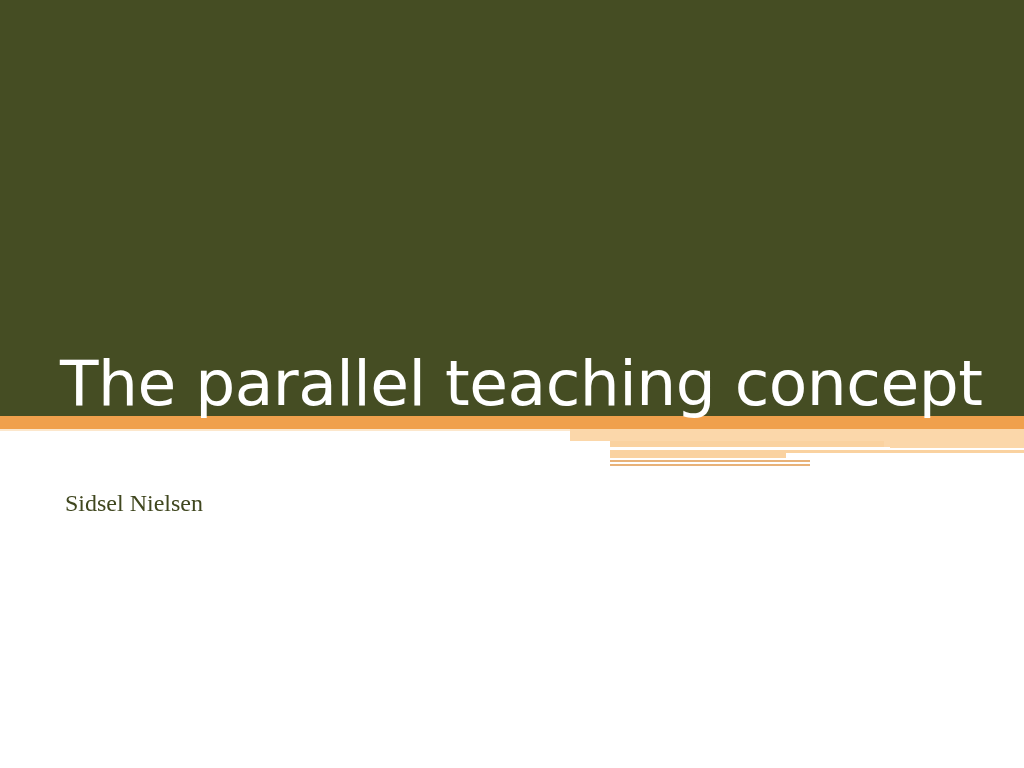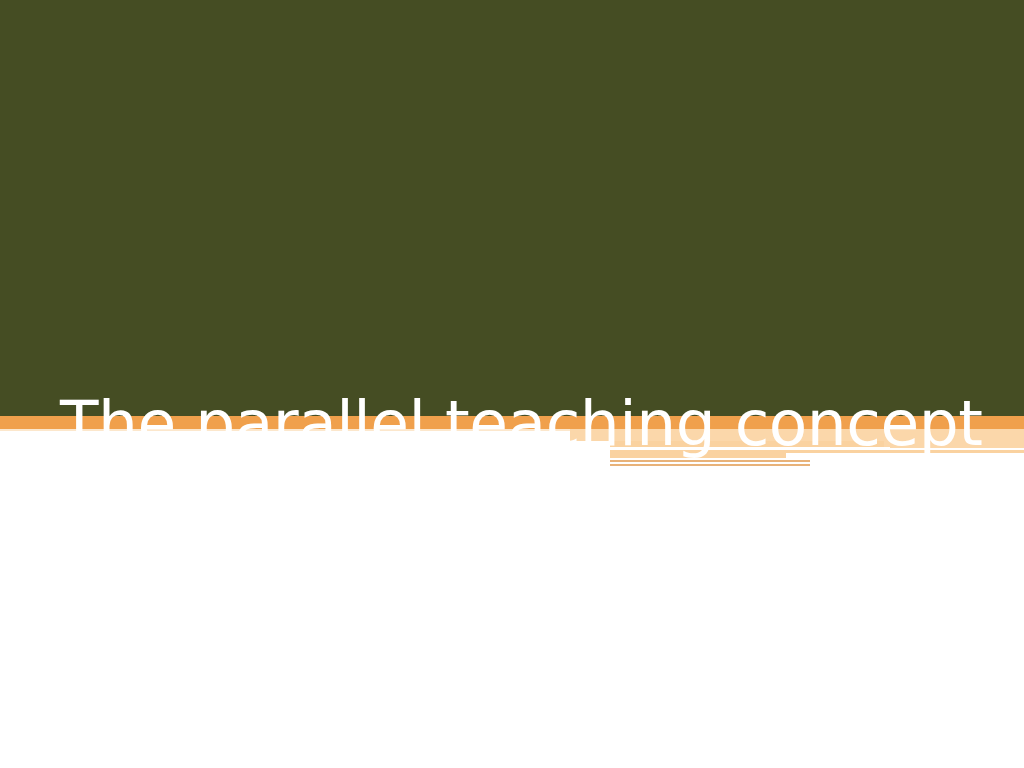--- a/index.html
+++ b/index.html
@@ -81,21 +81,20 @@
     left: 60px;
     top: 348px;
     width: 920px;
     color: #FFFFFF;
     font-family: "DejaVu Sans", "Liberation Sans", sans-serif;
     font-size: 63px;
     line-height: 72px;
     font-weight: 400;
     letter-spacing: -0.5px;
     white-space: nowrap;
-    margin-top: 40px;
   }
   .subtitle {
     position: absolute;
     left: 64px;
     top: 441px;
     color: #40471F;
     font-family: "Liberation Serif", "DejaVu Serif", serif;
     font-size: 33px;
     line-height: 40px;
     font-weight: 400;
@@ -131,14 +130,15 @@
   <div class="deco l4"></div>
   <div class="deco l7"></div>
   <div class="deco l5"></div>
 
   <div class="pale-wash"></div>
   <div class="white-mask"></div>
 
   <div class="title">The parallel teaching concept</div>
 
 
+  <div class="author">Sidsel Nielsen</div>
 
 </div>
 
 </body></html>

